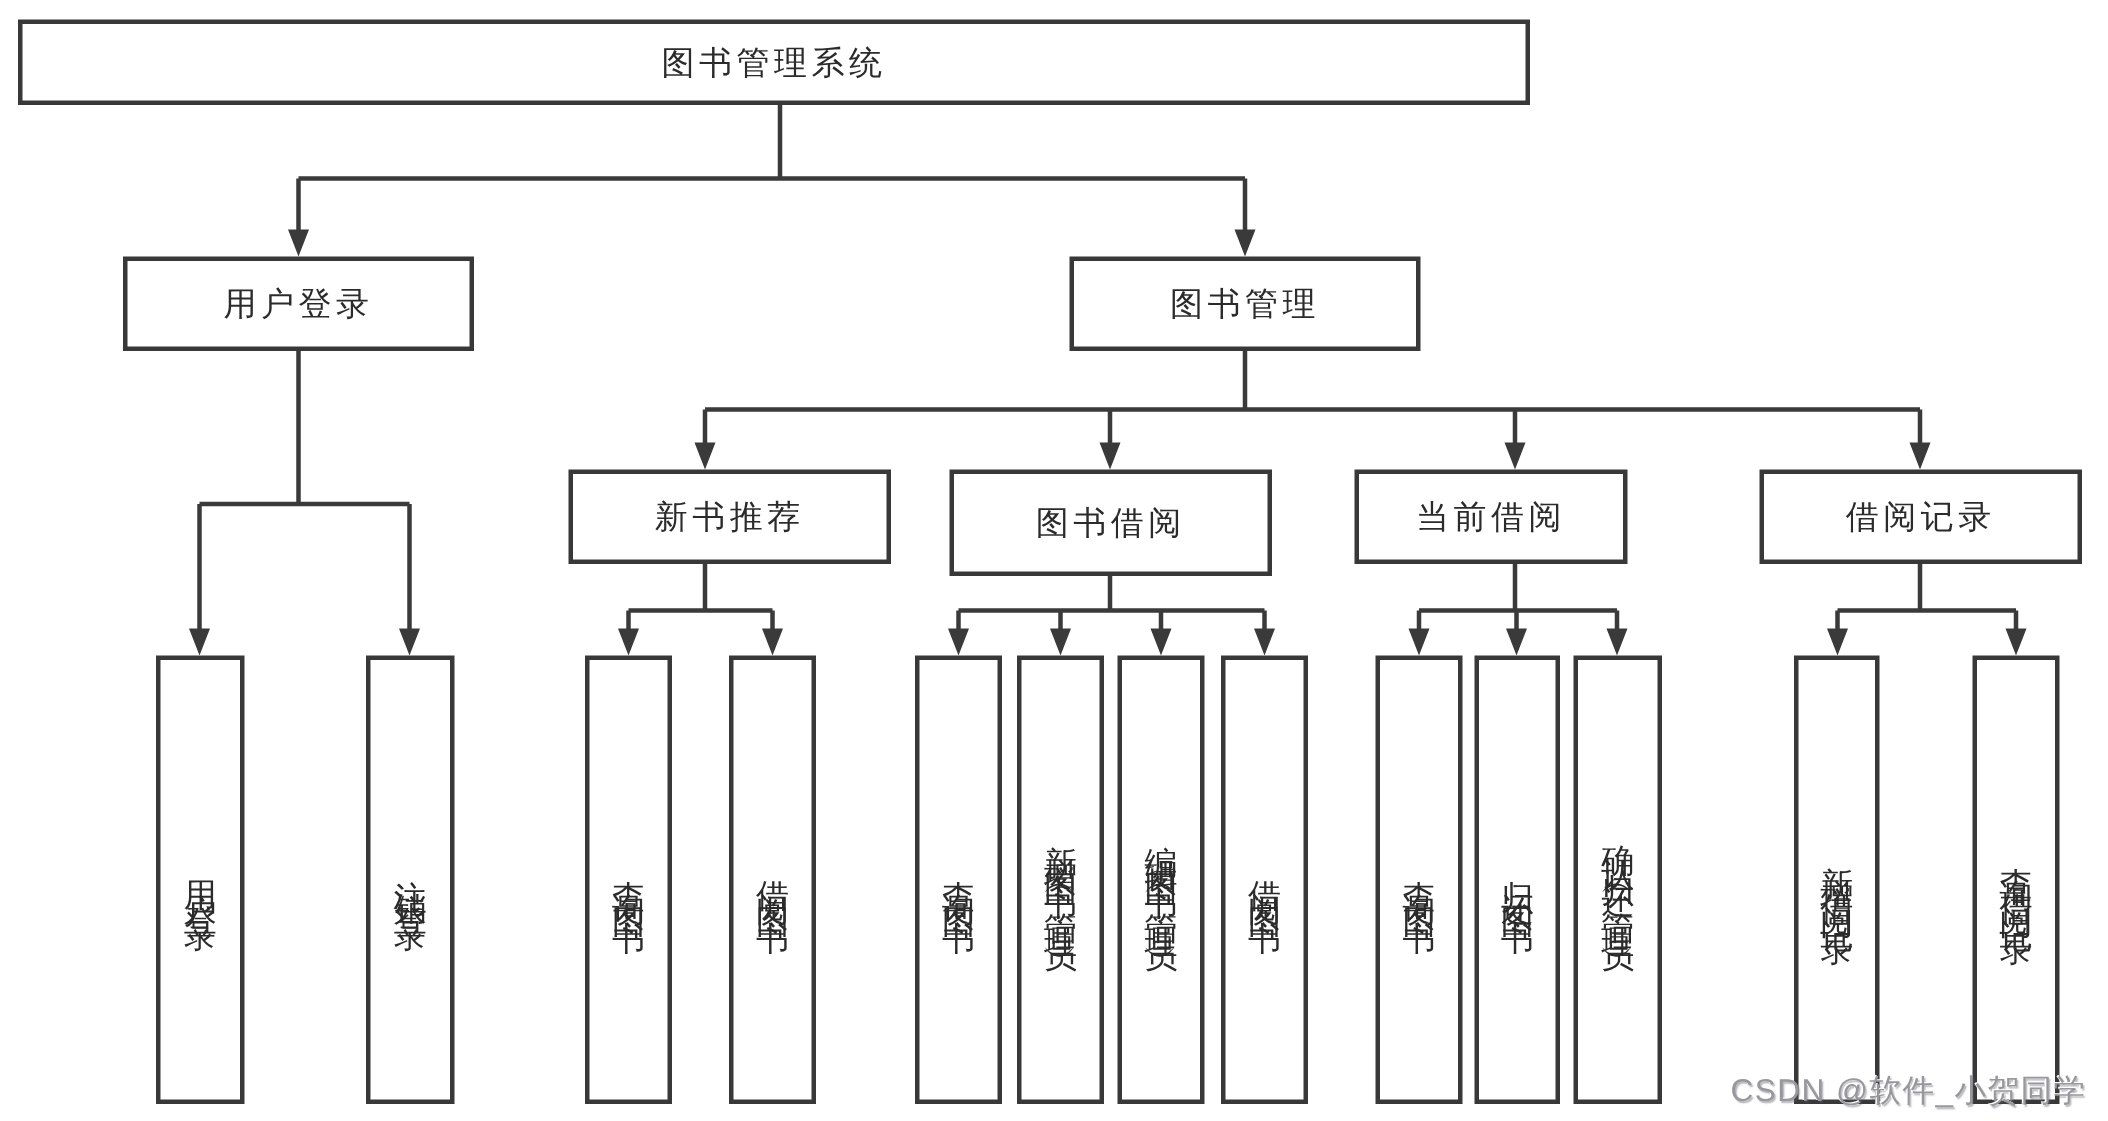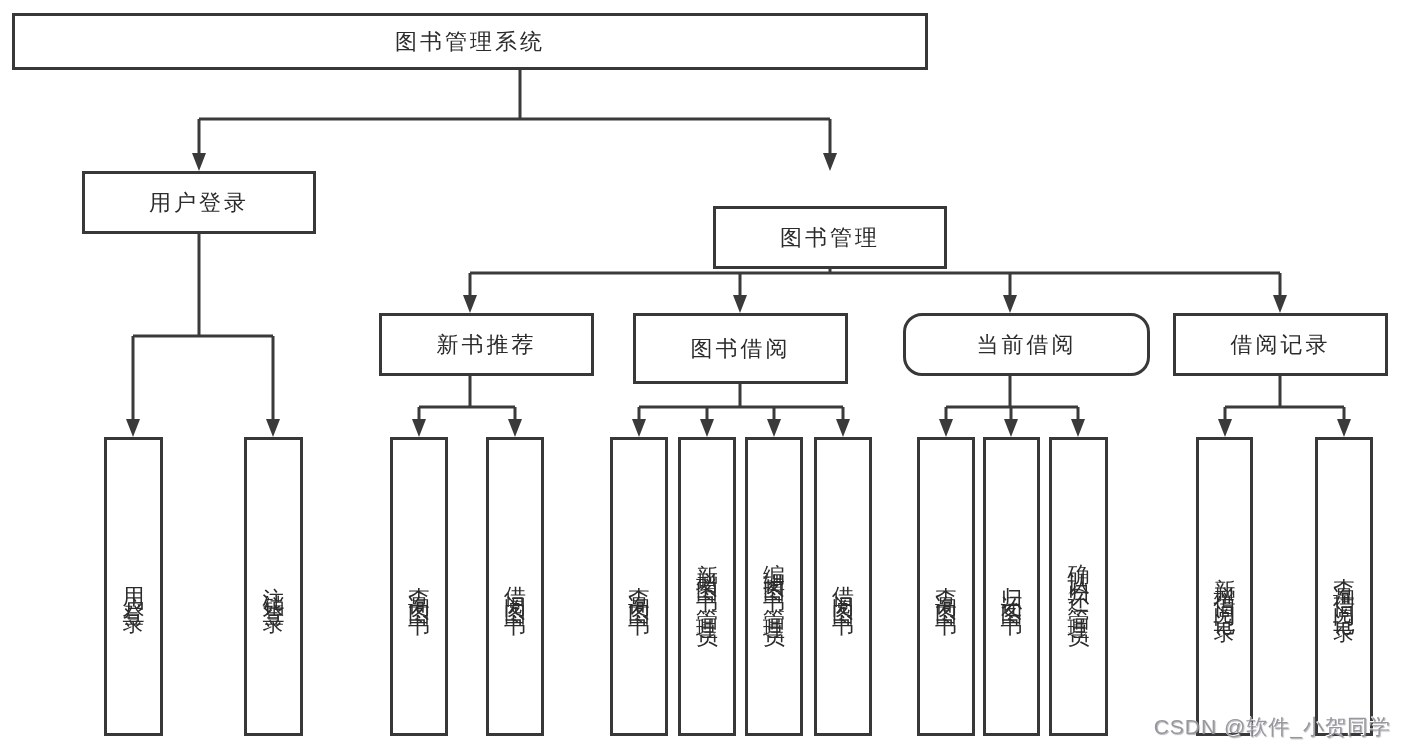--- a/index.html
+++ b/index.html
@@ -71,38 +71,38 @@
              M1003,295 L1017,295 L1010,313 Z  M1273,295 L1287,295 L1280,313 Z
              M126,419 L140,419 L133,437 Z  M266,419 L280,419 L273,437 Z
              M412,419 L426,419 L419,437 Z  M508,419 L522,419 L515,437 Z
              M632,419 L646,419 L639,437 Z  M700,419 L714,419 L707,437 Z
              M767,419 L781,419 L774,437 Z  M836,419 L850,419 L843,437 Z
              M939,419 L953,419 L946,437 Z  M1004,419 L1018,419 L1011,437 Z
              M1071,419 L1085,419 L1078,437 Z  M1218,419 L1232,419 L1225,437 Z
              M1337,419 L1351,419 L1344,437 Z"></path>
   </svg>
 
-  <div class="node h" style="left:12px; top:13px; width:916px; height:57px;">
+  <div class="node h" style="left:12px; top:13px; width:1008px; height:57px;">
     <span>图书管理系统</span>
   </div>
 
   <div class="node h" style="left:82px; top:171px; width:234px; height:63px;">
     <span>用户登录</span>
   </div>
-  <div class="node h" style="left:713px; top:171px; width:234px; height:63px;margin-top:35px;">
+  <div class="node h" style="left:713px; top:171px; width:234px; height:63px;">
     <span>图书管理</span>
   </div>
 
   <div class="node h" style="left:363px; top:313px; width:215px; height:63px;margin-left:16px;">
     <span>新书推荐</span>
   </div>
   <div class="node h" style="left:633px; top:313px; width:215px; height:71px;">
     <span>图书借阅</span>
   </div>
-  <div class="node h" style="left:903px; top:313px; width:247px; height:63px;border-radius:19px;">
+  <div class="node h" style="left:903px; top:313px; width:182px; height:63px;">
     <span>当前借阅</span>
   </div>
   <div class="node h" style="left:1173px; top:313px; width:215px; height:63px;">
     <span>借阅记录</span>
   </div>
 
   <div class="node leaf" style="left:104px; top:437px; width:59px; height:299px;">
     <span class="v">用户登录</span>
   </div>
   <div class="node leaf" style="left:244px; top:437px; width:59px; height:299px;">

